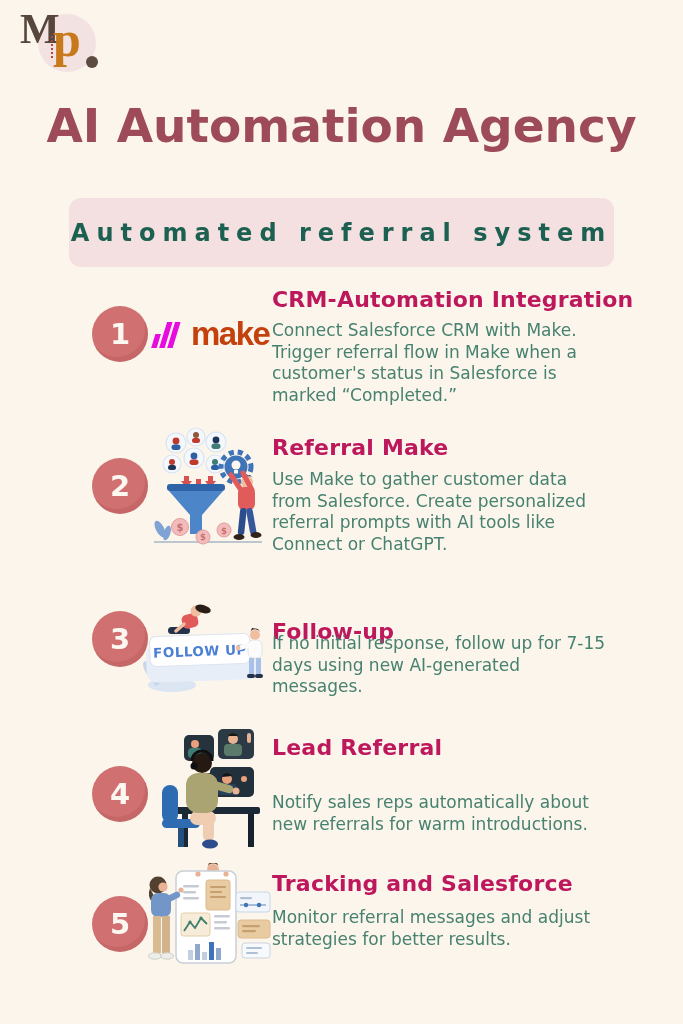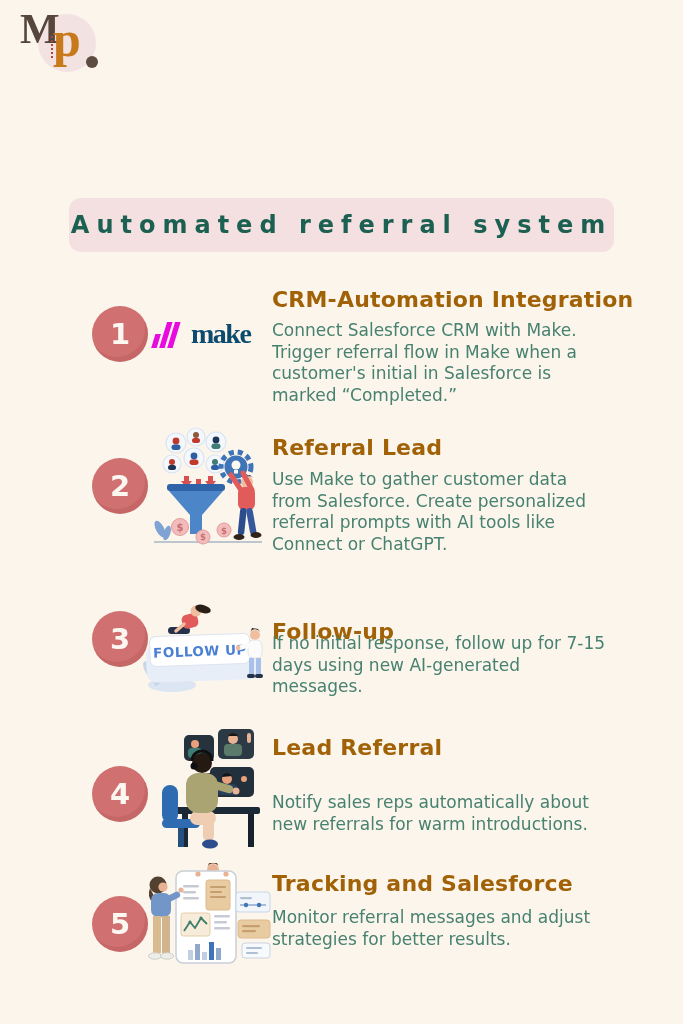--- a/index.html
+++ b/index.html
@@ -11,69 +11,70 @@
   
   .logo{position:absolute;left:20px;top:6px;width:92px;height:82px;}
   .logo-circle{position:absolute;left:18px;top:8px;width:58px;height:58px;border-radius:50%;background:#F2E3E2;}
   .logo-m{position:absolute;left:0;top:2px;font-family:"Liberation Serif",serif;font-weight:700;font-size:42px;line-height:1;color:#57463C;}
   .logo-p{position:absolute;left:33px;top:8px;font-family:"Liberation Serif",serif;font-weight:700;font-size:50px;line-height:1;color:#C8791B;}
   .logo-mark{position:absolute;left:31px;top:30px;width:0;height:22px;border-left:2px dotted #B5443C;}
   .logo-dot{position:absolute;left:66px;top:50px;width:12px;height:12px;border-radius:50%;background:#5E4B41;}
   
   .title{position:absolute;left:0;top:98px;width:683px;margin:0;text-align:center;
     font-size:47px;font-weight:800;color:#9D4B59;letter-spacing:0;}
-  .banner{position:absolute;left:69px;top:198px;width:545px;height:54px;background:#F4E0E0;
+  .banner{position:absolute;left:69px;top:198px;width:545px;height:69px;background:#F4E0E0;
     border-radius:12px;display:flex;align-items:center;justify-content:center;}
   .banner span{color:#1C6052;font-size:24px;font-weight:600;letter-spacing:7px;white-space:nowrap;}
   
   .num{position:absolute;left:92px;width:56px;height:56px;border-radius:50%;background:#D17070;
     box-shadow:inset -3px -5px 0 rgba(120,40,40,.12);
     color:#FDF7F2;display:flex;align-items:center;justify-content:center;
     font-size:29px;font-weight:700;}
-  .step-title{position:absolute;left:272px;margin:0;color:#a16207;font-size:22px;font-weight:700;letter-spacing:.2px;white-space:nowrap;}
+  .step-title{position:absolute;left:272px;margin:0;color:#be185d;font-size:22px;font-weight:700;letter-spacing:.2px;white-space:nowrap;}
   .step-desc{position:absolute;left:272px;width:340px;margin:0;color:#47816F;font-size:17px;line-height:21.5px;}
   .illus{position:absolute;}
   .illus svg{display:block;}
   
   .make-logo{position:absolute;left:151px;top:314px;height:42px;display:flex;align-items:center;gap:8px;}
-  .make-text{font-family:Liberation Serif, serif;font-size:28px;font-weight:800;letter-spacing:-1.5px;color:#0c4a6e;line-height:1;padding-bottom:3px;}
+  .make-text{font-family:Liberation Sans, sans-serif;font-size:33px;font-weight:800;letter-spacing:-1.5px;color:#c2410c;line-height:1;padding-bottom:3px;}
 </style>
 </head>
 <body>
 
 <div class="canvas">
 
   <div class="logo">
     <div class="logo-circle"></div>
     <span class="logo-m">M</span>
     <span class="logo-mark"></span>
     <span class="logo-p">p</span>
     <span class="logo-dot"></span>
   </div>
 
+  <h1 class="title">AI Automation Agency</h1>
   <div class="banner">
     <span>Automated referral system</span>
   </div>
 
   <section>
     <div class="num" style="top:306px">
       <span>1</span>
     </div>
     <div class="make-logo">
       <svg width="32" height="32" viewBox="0 0 32 32">
         <g transform="skewX(-17)" fill="#E80BE0">
           <rect x="9" y="15" width="5.5" height="14"></rect>
           <rect x="17" y="3" width="5.5" height="26"></rect>
           <rect x="25" y="3" width="5.5" height="26"></rect>
         </g>
       </svg>
       <span class="make-text">make</span>
     </div>
     <h2 class="step-title" style="top:287px">CRM-Automation Integration</h2>
-    <p class="step-desc" style="top:320px">Connect Salesforce CRM with Make. Trigger referral flow in Make when a customer's initial in Salesforce is marked “Completed.”</p>
+    <p class="step-desc" style="top:320px">Connect Salesforce CRM with Make. Trigger referral flow in Make when a customer's status in Salesforce is marked “Completed.”</p>
   </section>
 
   <section>
     <div class="num" style="top:458px">
       <span>2</span>
     </div>
     <div class="illus" style="left:146px;top:427px">
       <svg width="122" height="124" viewBox="0 0 122 124">
         <line x1="8" y1="115" x2="116" y2="115" stroke="#A9B6C4" stroke-width="1.5"></line>
 
@@ -138,21 +139,21 @@
         <g>
           <circle cx="34" cy="100" r="8.5" fill="#F3BCBC" stroke="#E39C9C"></circle>
           <circle cx="57" cy="110" r="7" fill="#F3BCBC" stroke="#E39C9C"></circle>
           <circle cx="78" cy="103" r="7" fill="#F3BCBC" stroke="#E39C9C"></circle>
           <text x="34" y="103.5" font-size="10" font-weight="bold" fill="#C56F6F" text-anchor="middle">$</text>
           <text x="57" y="113" font-size="8.5" font-weight="bold" fill="#C56F6F" text-anchor="middle">$</text>
           <text x="78" y="106.5" font-size="8.5" font-weight="bold" fill="#C56F6F" text-anchor="middle">$</text>
         </g>
       </svg>
     </div>
-    <h2 class="step-title" style="top:435px">Referral Lead</h2>
+    <h2 class="step-title" style="top:435px">Referral Make</h2>
     <p class="step-desc" style="top:469px">Use Make to gather customer data from Salesforce. Create personalized referral prompts with AI tools like Connect or ChatGPT.</p>
   </section>
 
   <section>
     <div class="num" style="top:611px">
       <span>3</span>
     </div>
     <div class="illus" style="left:138px;top:597px">
       <svg width="134" height="102" viewBox="0 0 134 102">
 

